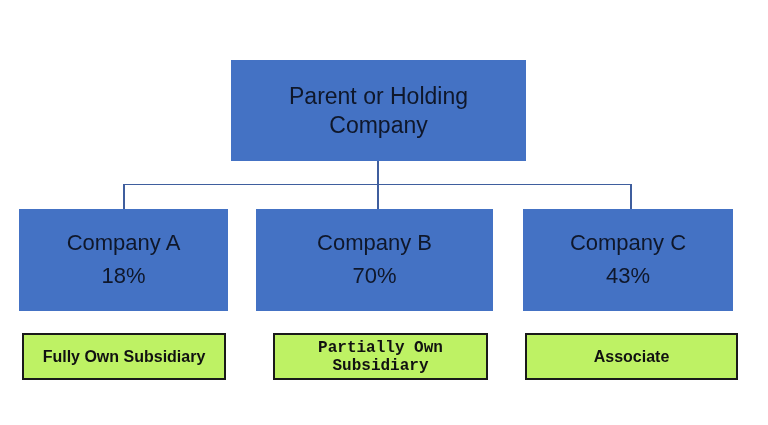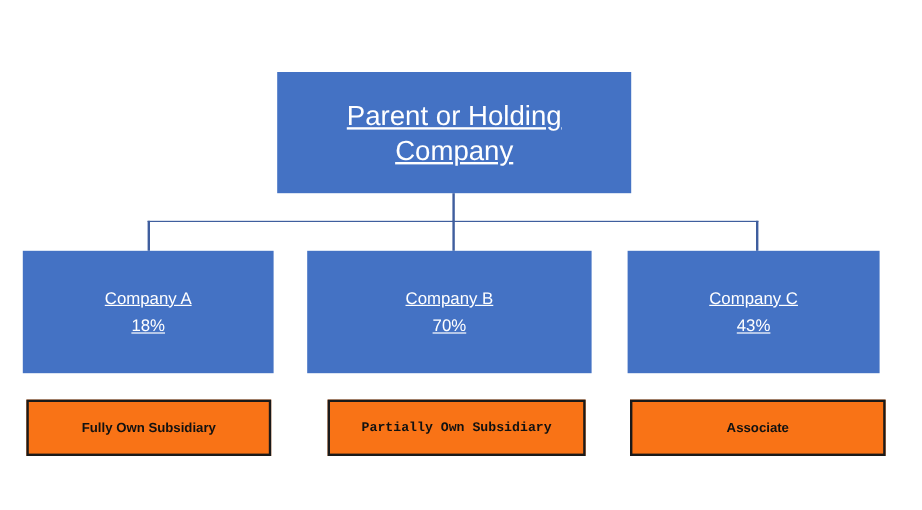--- a/index.html
+++ b/index.html
@@ -15,47 +15,46 @@
     width: 768px;
     height: 425px;
     background: #ffffff;
     overflow: hidden;
   }
 
   
   .node {
     position: absolute;
     background: #4472C4;
-    color: #ffffff;
+    color: #0f172a;
     display: flex;
     flex-direction: column;
     align-items: center;
     justify-content: center;
     text-align: center;
     line-height: 1.22;
     box-sizing: border-box;
-    text-decoration: underline;
   }
   .node-root {
     left: 231px;
     top: 60px;
     width: 295px;
     height: 101px;
     font-size: 23px;
     padding: 0 14px;
   }
   .node-root .line {
     display: block;
     white-space: nowrap;
   }
 
   .node-child {
     top: 209px;
     height: 102px;
-    font-size: 14px;
+    font-size: 22px;
   }
   .node-child .child-name {
     display: block;
     margin-bottom: 6px;
   }
   .node-child .child-pct {
     display: block;
   }
 
   .child-a { left: 19px;  width: 209px; }
@@ -86,28 +85,28 @@
   }
   .drop-a { left: 123px; }
   .drop-b { left: 377px; }
   .drop-c { left: 630px; }
 
   
   .caption {
     position: absolute;
     top: 333px;
     height: 47px;
-    background: #f97316;
+    background: #bef264;
     border: 2px solid #1a1a1a;
     color: #111111;
     display: flex;
     align-items: center;
     justify-content: center;
     text-align: center;
-    font-size: 11px;
+    font-size: 16px;
     font-weight: 600;
     box-sizing: border-box;
   }
   .cap-a { left: 22px;  width: 204px; }
   .cap-b { left: 273px; width: 215px; font-family: Liberation Mono, monospace; }
   .cap-c { left: 525px; width: 213px; justify-content: center; }
 </style>
 </head>
 <body>
 

